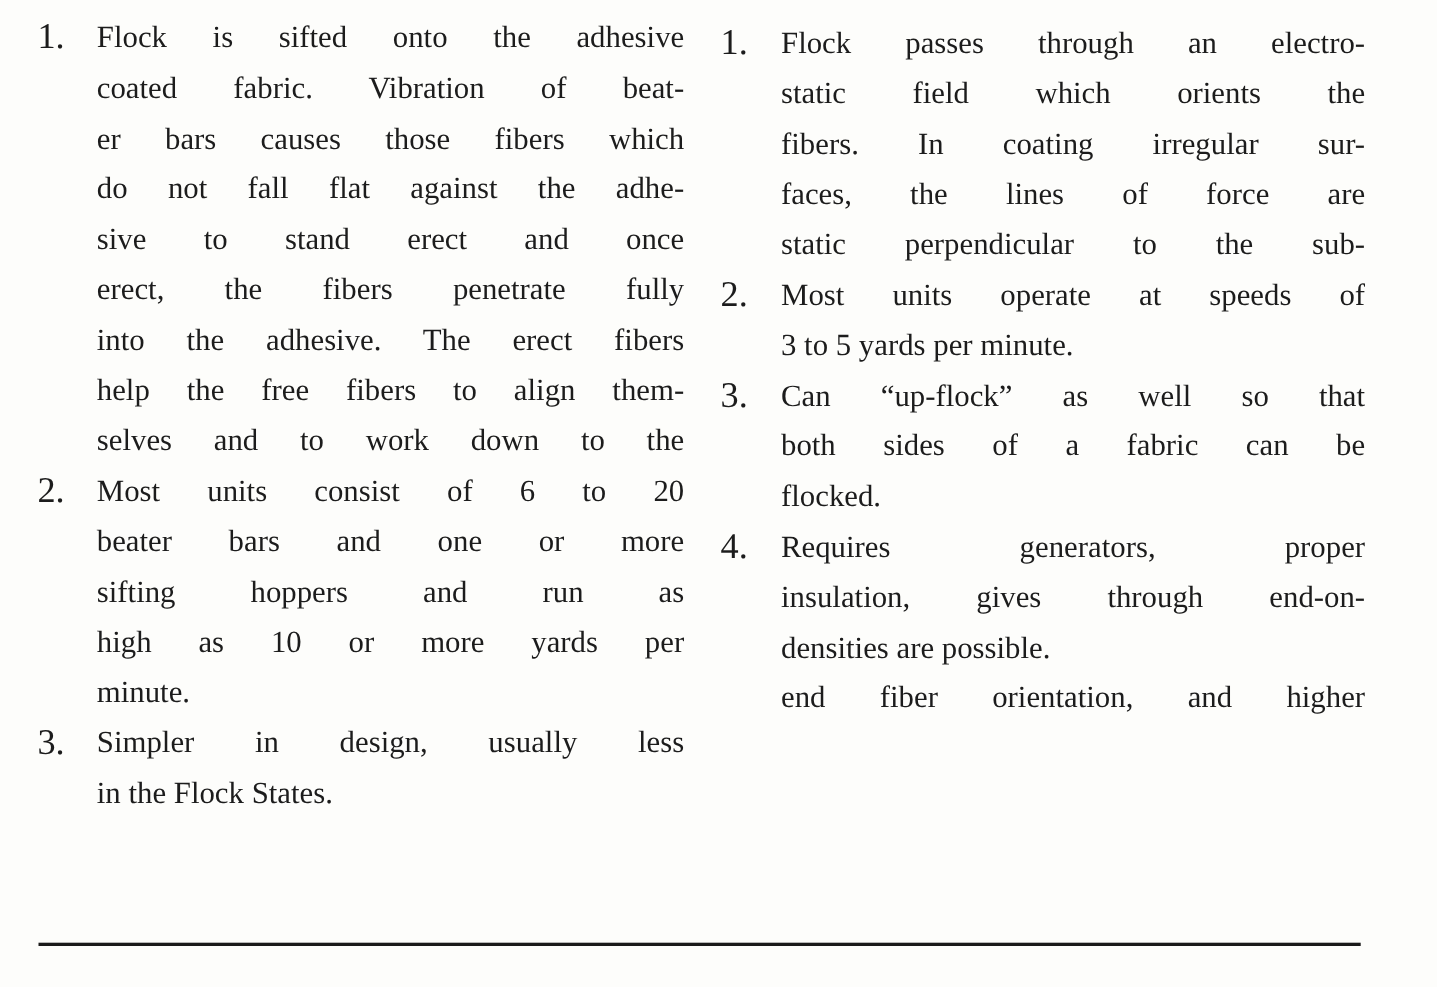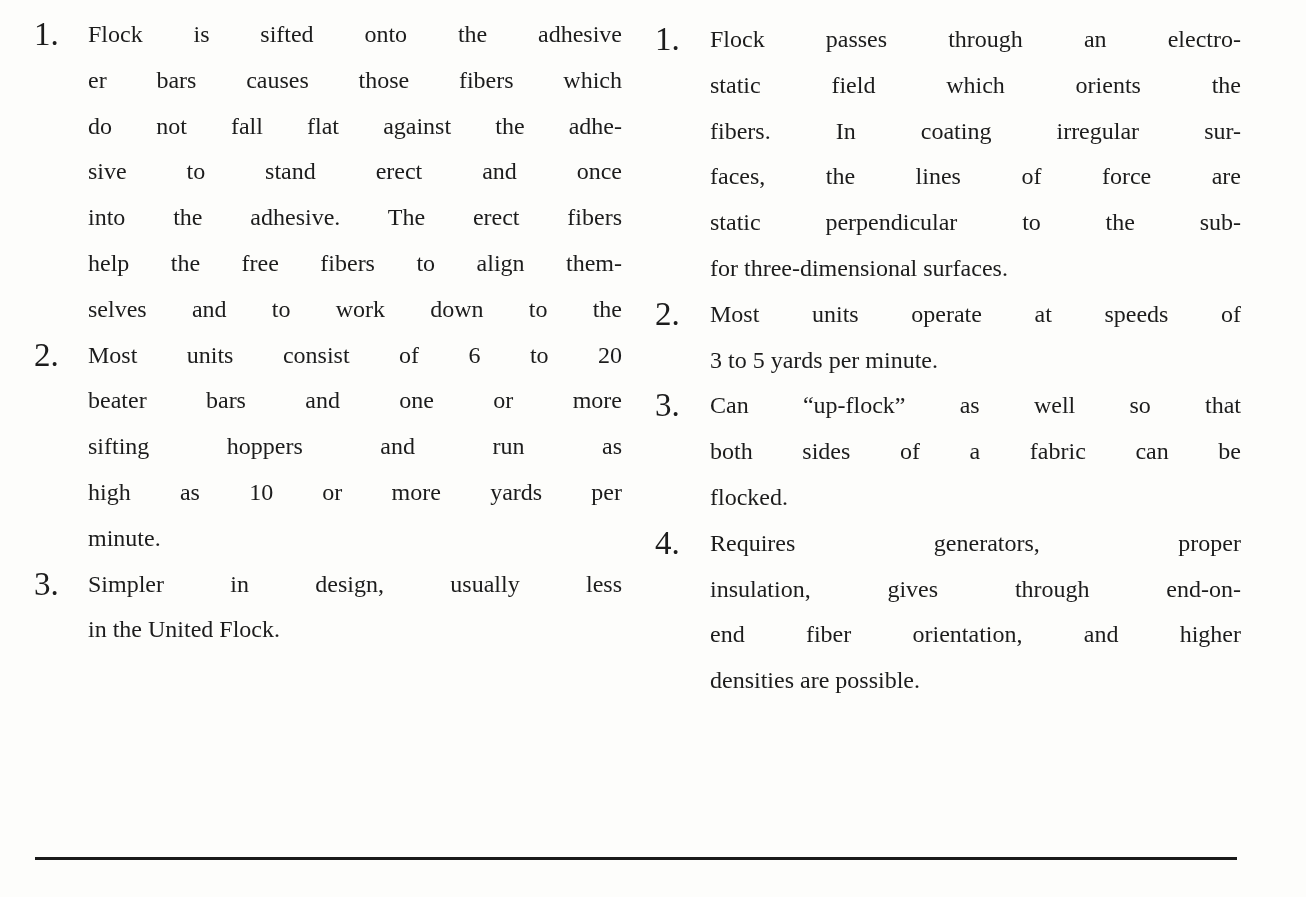--- a/index.html
+++ b/index.html
@@ -27,21 +27,21 @@
     }
     .num {
       flex: 0 0 auto;
       width: 54px;
       font-size: 33px;
       line-height: 45.8px;
     }
     .col-right .num { width: 55px; }
     .text {
       flex: 1 1 auto;
-      font-size: 24px;
+      font-size: 28px;
       line-height: 45.8px;
       text-align: justify;
       text-align-last: left;
       hyphens: manual;
     }
     .line {
       display: block;
       text-align: justify;
       text-align-last: justify;
       white-space: nowrap;
@@ -60,57 +60,58 @@
     }
   </style>
 </head>
 <body>
 
 <div class="column col-left">
   <div class="item">
     <span class="num">1.</span>
     <div class="text">
       <span class="line">Flock is sifted onto the adhesive</span>
+      <span class="line">coated fabric. Vibration of beat-</span>
       <span class="line">er bars causes those fibers which</span>
       <span class="line">do not fall flat against the adhe-</span>
       <span class="line">sive to stand erect and once</span>
+      <span class="line">erect, the fibers penetrate fully</span>
       <span class="line">into the adhesive. The erect fibers</span>
       <span class="line">help the free fibers to align them-</span>
       <span class="line">selves and to work down to the</span>
     </div>
   </div>
   <div class="item">
     <span class="num">2.</span>
     <div class="text">
       <span class="line">Most units consist of 6 to 20</span>
       <span class="line">beater bars and one or more</span>
       <span class="line">sifting hoppers and run as</span>
       <span class="line">high as 10 or more yards per</span>
       <span class="line last">minute.</span>
     </div>
   </div>
   <div class="item">
     <span class="num">3.</span>
     <div class="text">
       <span class="line">Simpler in design, usually less</span>
-      <span class="line last">in the United Flock.</span>
+      <span class="line last">in the Flock States.</span>
     </div>
   </div>
 </div>
 
 <div class="column col-right">
   <div class="item">
     <span class="num">1.</span>
     <div class="text">
       <span class="line">Flock passes through an electro-</span>
       <span class="line">static field which orients the</span>
       <span class="line">fibers. In coating irregular sur-</span>
       <span class="line">faces, the lines of force are</span>
       <span class="line">static perpendicular to the sub-</span>
-      <span class="line last">for three-dimensional surfaces.</span>
     </div>
   </div>
   <div class="item">
     <span class="num">2.</span>
     <div class="text">
       <span class="line">Most units operate at speeds of</span>
       <span class="line last">3 to 5 yards per minute.</span>
     </div>
   </div>
   <div class="item">
@@ -119,19 +120,19 @@
       <span class="line">Can “up-flock” as well so that</span>
       <span class="line">both sides of a fabric can be</span>
       <span class="line last">flocked.</span>
     </div>
   </div>
   <div class="item">
     <span class="num">4.</span>
     <div class="text">
       <span class="line">Requires generators, proper</span>
       <span class="line">insulation, gives through end-on-</span>
+      <span class="line last">densities are possible.</span>
       <span class="line">end fiber orientation, and higher</span>
-      <span class="line last">densities are possible.</span>
     </div>
   </div>
 </div>
 
 <div class="rule"></div>
 
 </body></html>

